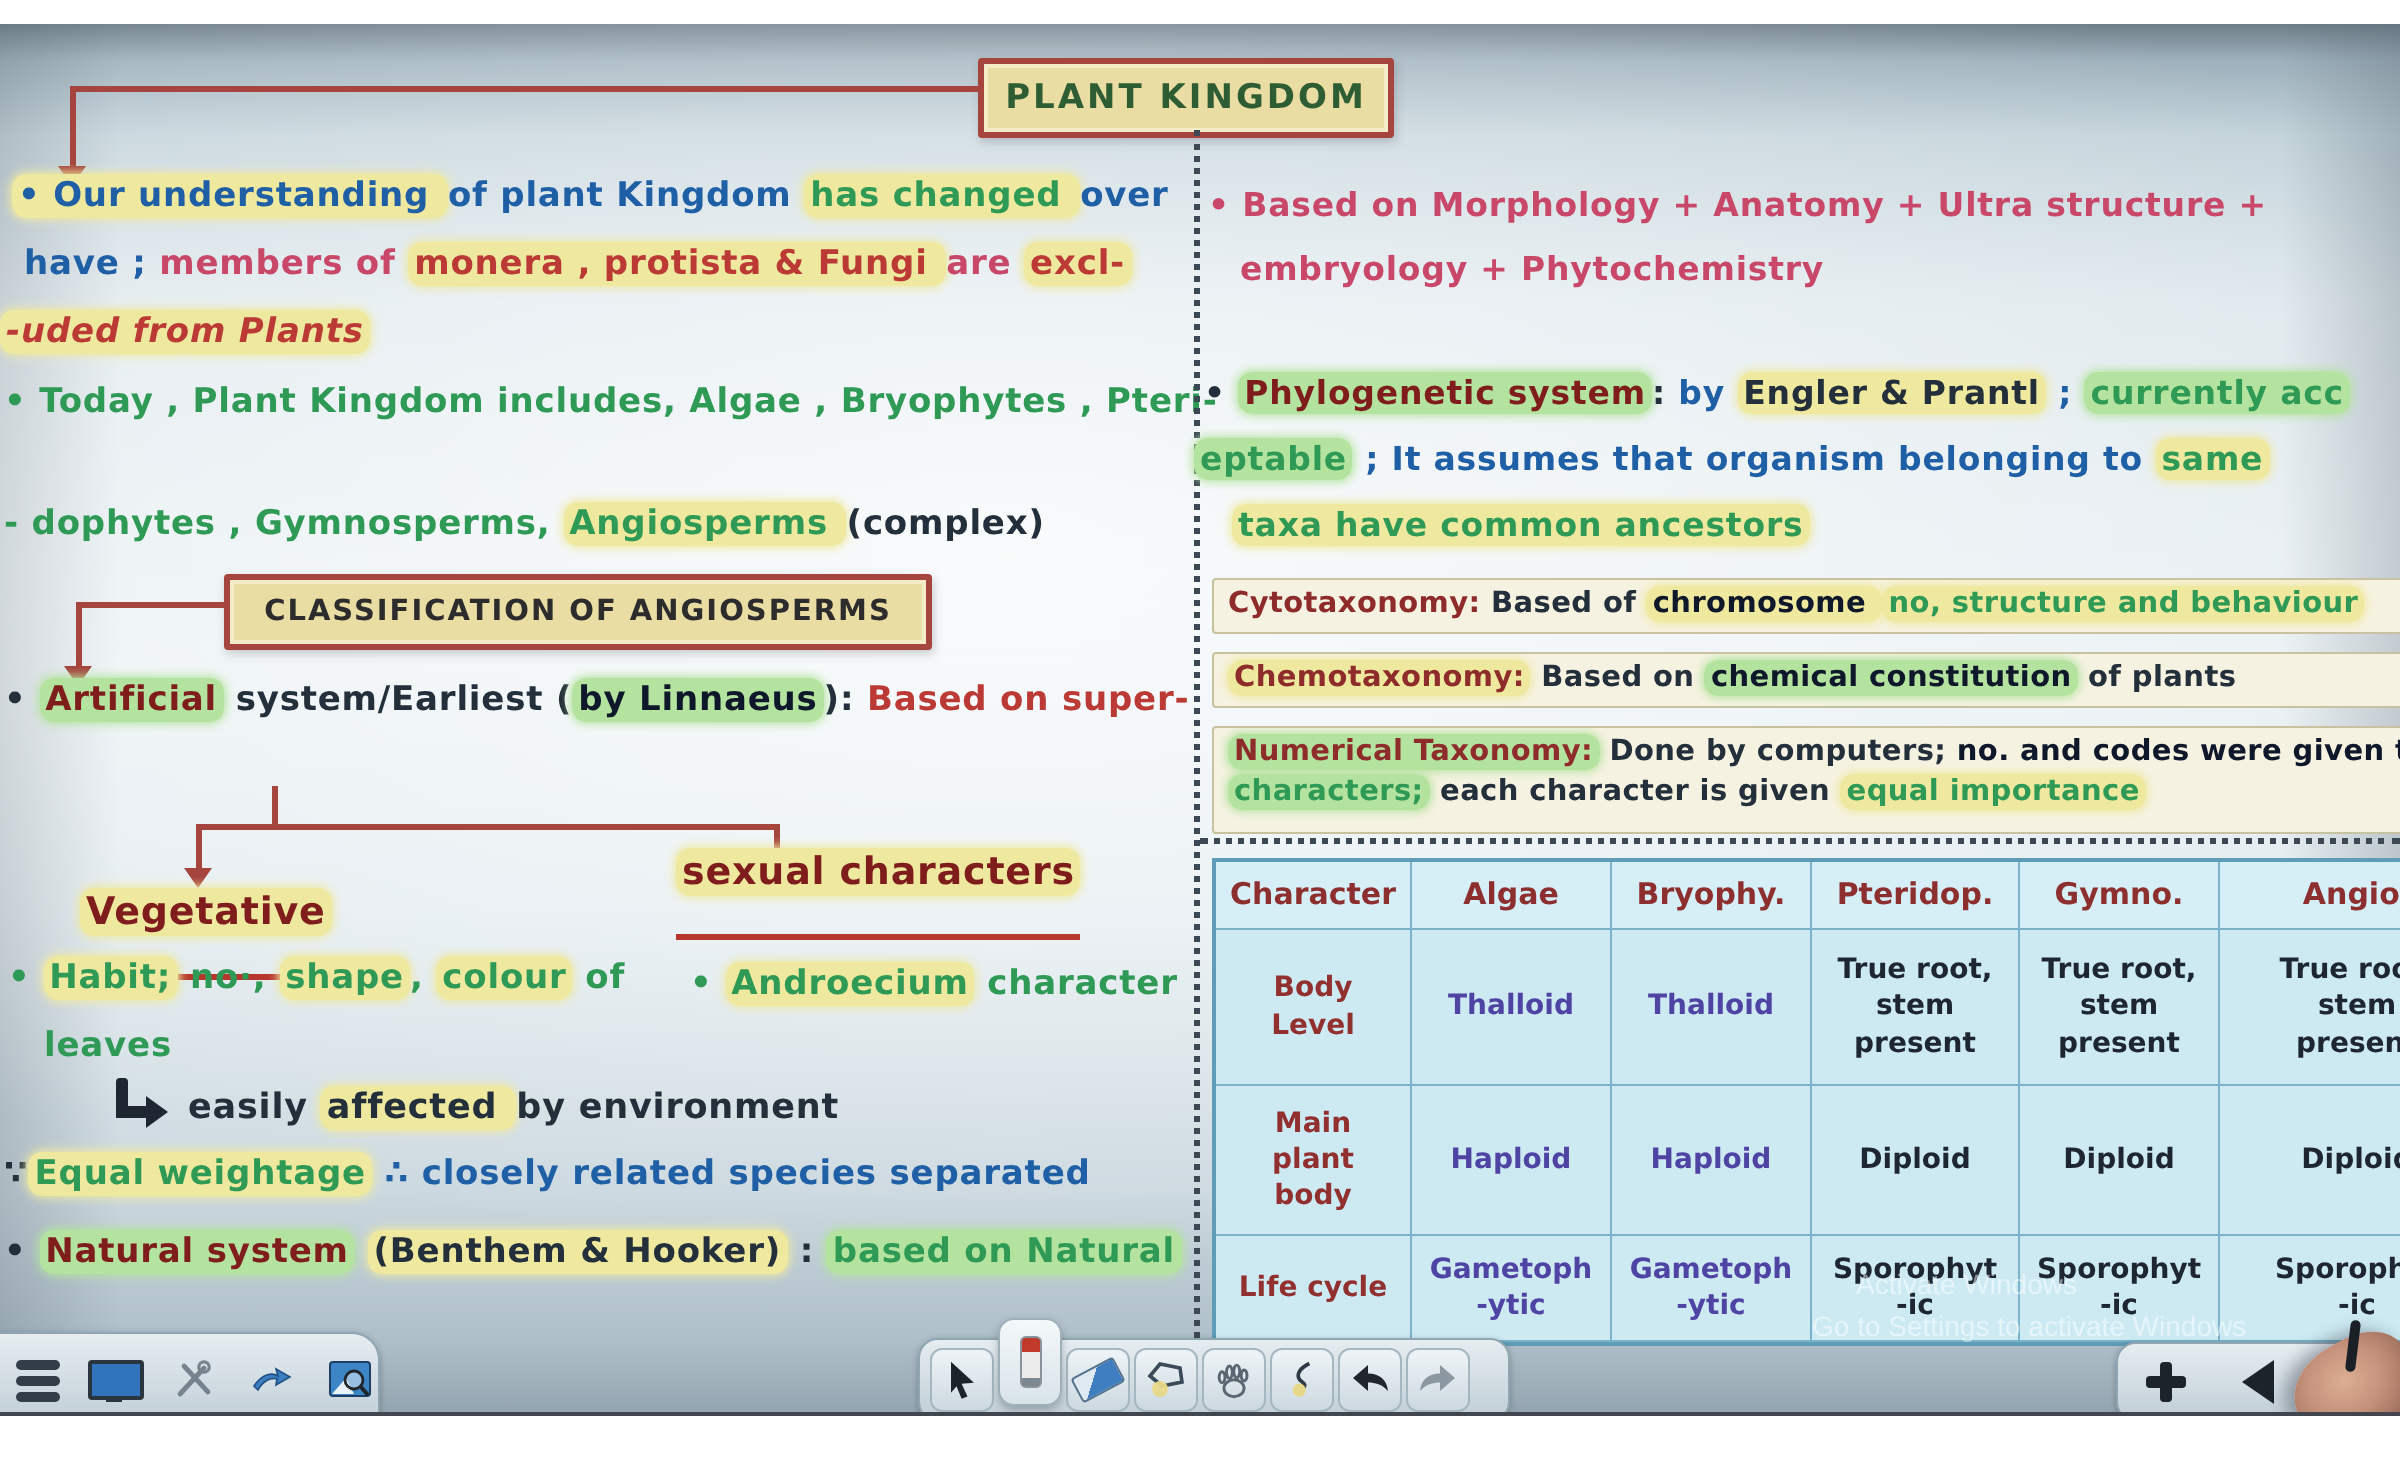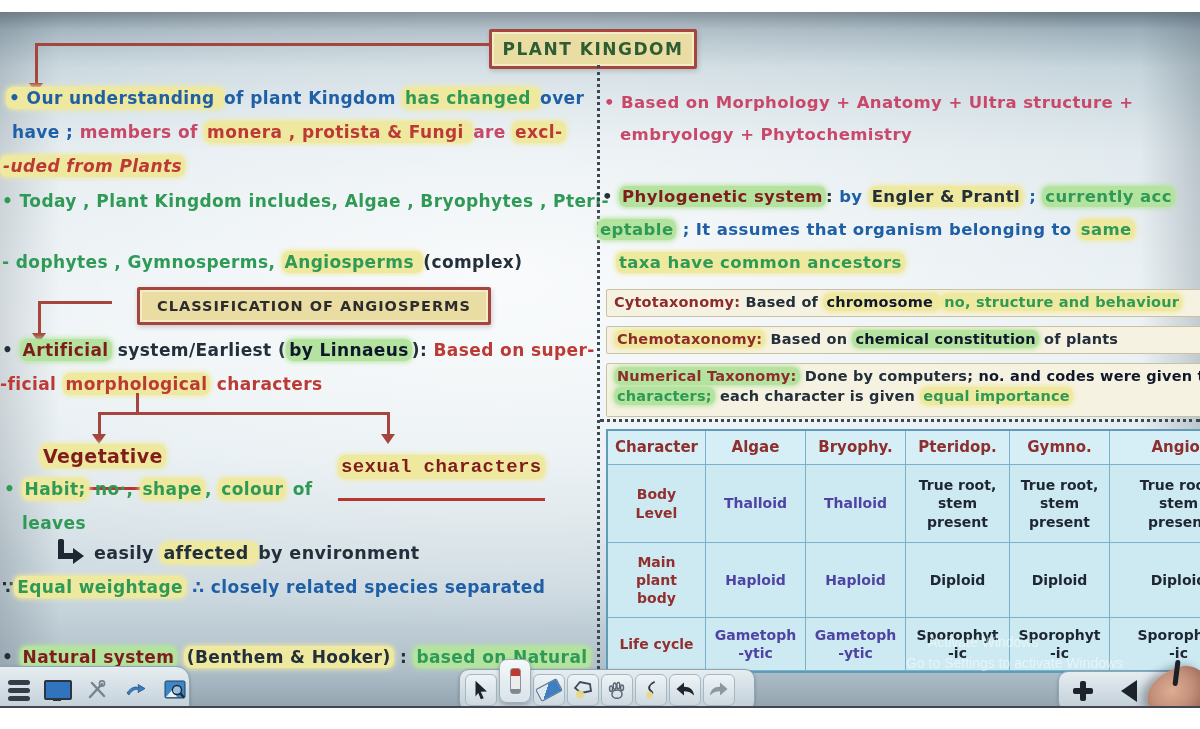--- a/index.html
+++ b/index.html
@@ -20,21 +20,21 @@
   .c-r{color:#bc3a35}.c-cr{color:#c9486a}.c-k{color:#232f3a}.c-dr{color:#8e2c2c}
   .hl-y{background:#efe9a0;box-shadow:0 0 5px 1px #efe9a0;padding:1px 3px;}
   .hl-g{background:#b4e39f;box-shadow:0 0 5px 1px #b4e39f;padding:1px 3px;}
   .heading{font-size:19px;border-bottom:3.5px solid #b7372e;padding-bottom:18px;}
   
   .notebox{position:absolute;display:flex;align-items:center;justify-content:center;
     background:#e9dda4;border:3px solid #a5453e;border-radius:2px;
     box-shadow:inset 0 0 0 2px #f3ecc6, 1px 2px 5px rgba(70,70,80,.25);
     font-weight:700;color:#2f5d33;}
   #title-box{left:489px;top:17px;width:202px;height:34px;font-size:17px;letter-spacing:1.5px;}
-  #class-box{left:112px;top:275px;width:348px;height:32px;font-size:14.5px;letter-spacing:1px;color:#2c2c2c;margin-left:25px;}
+  #class-box{left:112px;top:275px;width:348px;height:32px;font-size:14.5px;letter-spacing:1px;color:#2c2c2c;}
   
   .rl{position:absolute;background:#a5453e;}
   .ah{position:absolute;width:0;height:0;border-left:7px solid transparent;border-right:7px solid transparent;border-top:10px solid #a5453e;}
   
   #divider-v{position:absolute;left:597px;top:53px;height:610px;width:0;border-left:3px dotted #3c4854;}
   #dotted-h{position:absolute;left:600px;top:407px;width:600px;height:0;border-top:3px dotted #3c4854;}
   
   .taxbox{position:absolute;left:606px;width:592px;background:#f6f2e2;border:1.5px solid #c9c2a0;
     border-radius:2px;padding:3px 7px;font-weight:700;font-size:14.5px;letter-spacing:.2px;line-height:1.35;white-space:nowrap;overflow:hidden;}
   
@@ -115,41 +115,41 @@
     <div class="hw" style="left:2px;top:212px;margin-top:28px;"><span class="seg c-g">- dophytes , Gymnosperms, </span><span class="seg c-g hl-y">Angiosperms </span><span class="seg c-k">(complex)</span></div>
 
     <div class="notebox" id="class-box">
       <span>CLASSIFICATION OF ANGIOSPERMS</span>
     </div>
     <div class="rl" style="left:38px;top:289px;width:74px;height:3px;"></div>
     <div class="rl" style="left:38px;top:289px;width:3px;height:34px;"></div>
     <div class="ah" style="left:32px;top:321px;"></div>
 
     <div class="hw" style="left:2px;top:328px;text-align:center;"><span class="seg c-k">• </span><span class="seg c-dg hl-g">Artificial</span><span class="seg c-k"> system/Earliest (</span><span class="seg c-t hl-g">by Linnaeus</span><span class="seg c-k">): </span><span class="seg c-r">Based on super-</span></div>
-    <div class="hw" style="left:0px;top:362px;"><span class="seg c-r">-ficial </span><span class="seg c-r hl-y">morphological</span><span class="seg c-r"> characters</span></div>
 
     <div class="rl" style="left:136px;top:381px;width:3px;height:21px;"></div>
     <div class="rl" style="left:98px;top:400px;width:292px;height:3px;"></div>
     <div class="rl" style="left:98px;top:400px;width:3px;height:24px;"></div>
     <div class="ah" style="left:92px;top:422px;"></div>
     <div class="rl" style="left:387px;top:400px;width:3px;height:24px;"></div>
     <div class="ah" style="left:381px;top:422px;"></div>
 
     <div class="hw heading" style="left:40px;top:433px;"><span class="seg c-dg hl-y">Vegetative</span></div>
-    <div class="hw heading" style="left:338px;top:444px;font-family:Liberation Mono, monospace;"><span class="seg c-dg hl-y">sexual characters</span></div>
+    <div class="hw heading" style="left:338px;top:413px;"><span class="seg c-dg hl-y">sexual characters</span></div>
 
     <div class="hw" style="left:4px;top:467px;"><span class="seg c-g">• </span><span class="seg c-g hl-y">Habit;</span><span class="seg c-g"> no·, </span><span class="seg c-g hl-y">shape</span><span class="seg c-g">, </span><span class="seg c-g hl-y">colour</span><span class="seg c-g"> of</span></div>
+    <div class="hw" style="left:345px;top:470px;"><span class="seg c-g">• </span><span class="seg c-g hl-y">Androecium</span><span class="seg c-g"> character</span></div>
     <div class="hw" style="left:22px;top:501px;"><span class="seg c-g">leaves</span></div>
 
     <div class="hw" style="left:2px;top:565px;"><span class="seg c-k">∵</span><span class="seg c-g hl-y">Equal weightage</span><span class="seg c-b"> ∴ </span><span class="seg c-b">closely related species separated</span></div>
 
     <div class="hw" style="left:58px;top:530px;font-size:17.5px;">
       <span class="elbow"><span class="ev"></span><span class="eh"></span><span class="et"></span></span><span><span class="seg c-k">easily </span><span class="seg c-k hl-y">affected </span><span class="seg c-k">by environment</span></span>
     </div>
-    <div class="hw" style="left:2px;top:635px;text-align:center;"><span class="seg c-k">• </span><span class="seg c-dg hl-g">Natural system</span><span class="seg c-k"> </span><span class="seg c-k hl-y">(Benthem &amp; Hooker)</span><span class="seg c-k"> : </span><span class="seg c-g hl-g">based on Natural</span></div>
+    <div class="hw" style="left:2px;top:604px;text-align:center;"><span class="seg c-k">• </span><span class="seg c-dg hl-g">Natural system</span><span class="seg c-k"> </span><span class="seg c-k hl-y">(Benthem &amp; Hooker)</span><span class="seg c-k"> : </span><span class="seg c-g hl-g">based on Natural</span></div>
 
     <div id="divider-v"></div>
 
     <div class="hw hw-r" style="left:604px;top:81px;"><span class="seg c-cr">• Based on Morphology + Anatomy + Ultra structure +</span></div>
     <div class="hw hw-r" style="left:620px;top:113px;"><span class="seg c-cr">embryology + Phytochemistry</span></div>
     <div class="hw hw-r" style="left:602px;top:175px;"><span class="seg c-k">• </span><span class="seg c-dg hl-g">Phylogenetic system</span><span class="seg c-k">: </span><span class="seg c-b">by </span><span class="seg c-k hl-y">Engler &amp; Prantl</span><span class="seg c-b"> ; </span><span class="seg c-g hl-g">currently acc</span></div>
     <div class="hw hw-r" style="left:597px;top:208px;"><span class="seg c-g hl-g">eptable</span><span class="seg c-b"> ; </span><span class="seg c-b">It assumes that organism belonging to </span><span class="seg c-g hl-y">same</span></div>
     <div class="hw hw-r" style="left:616px;top:241px;"><span class="seg c-g hl-y">taxa have common ancestors</span></div>
 
     <div class="taxbox" style="top:277px;"><span class="seg c-dr">Cytotaxonomy:</span><span class="seg c-k"> Based of </span><span class="seg c-t hl-y">chromosome </span><span class="seg c-g hl-y">no, structure and behaviour</span></div>

